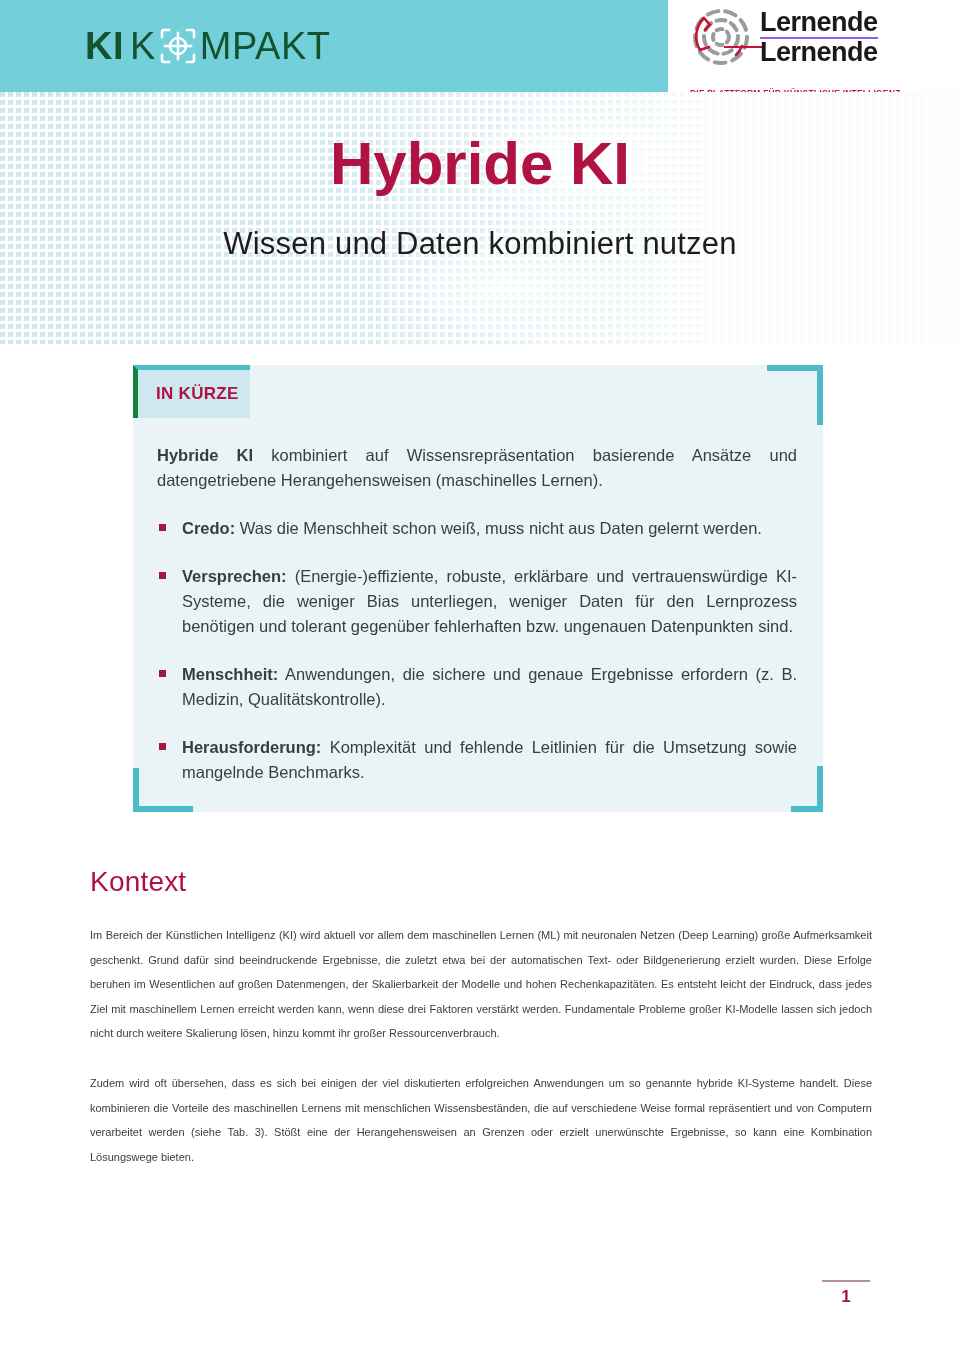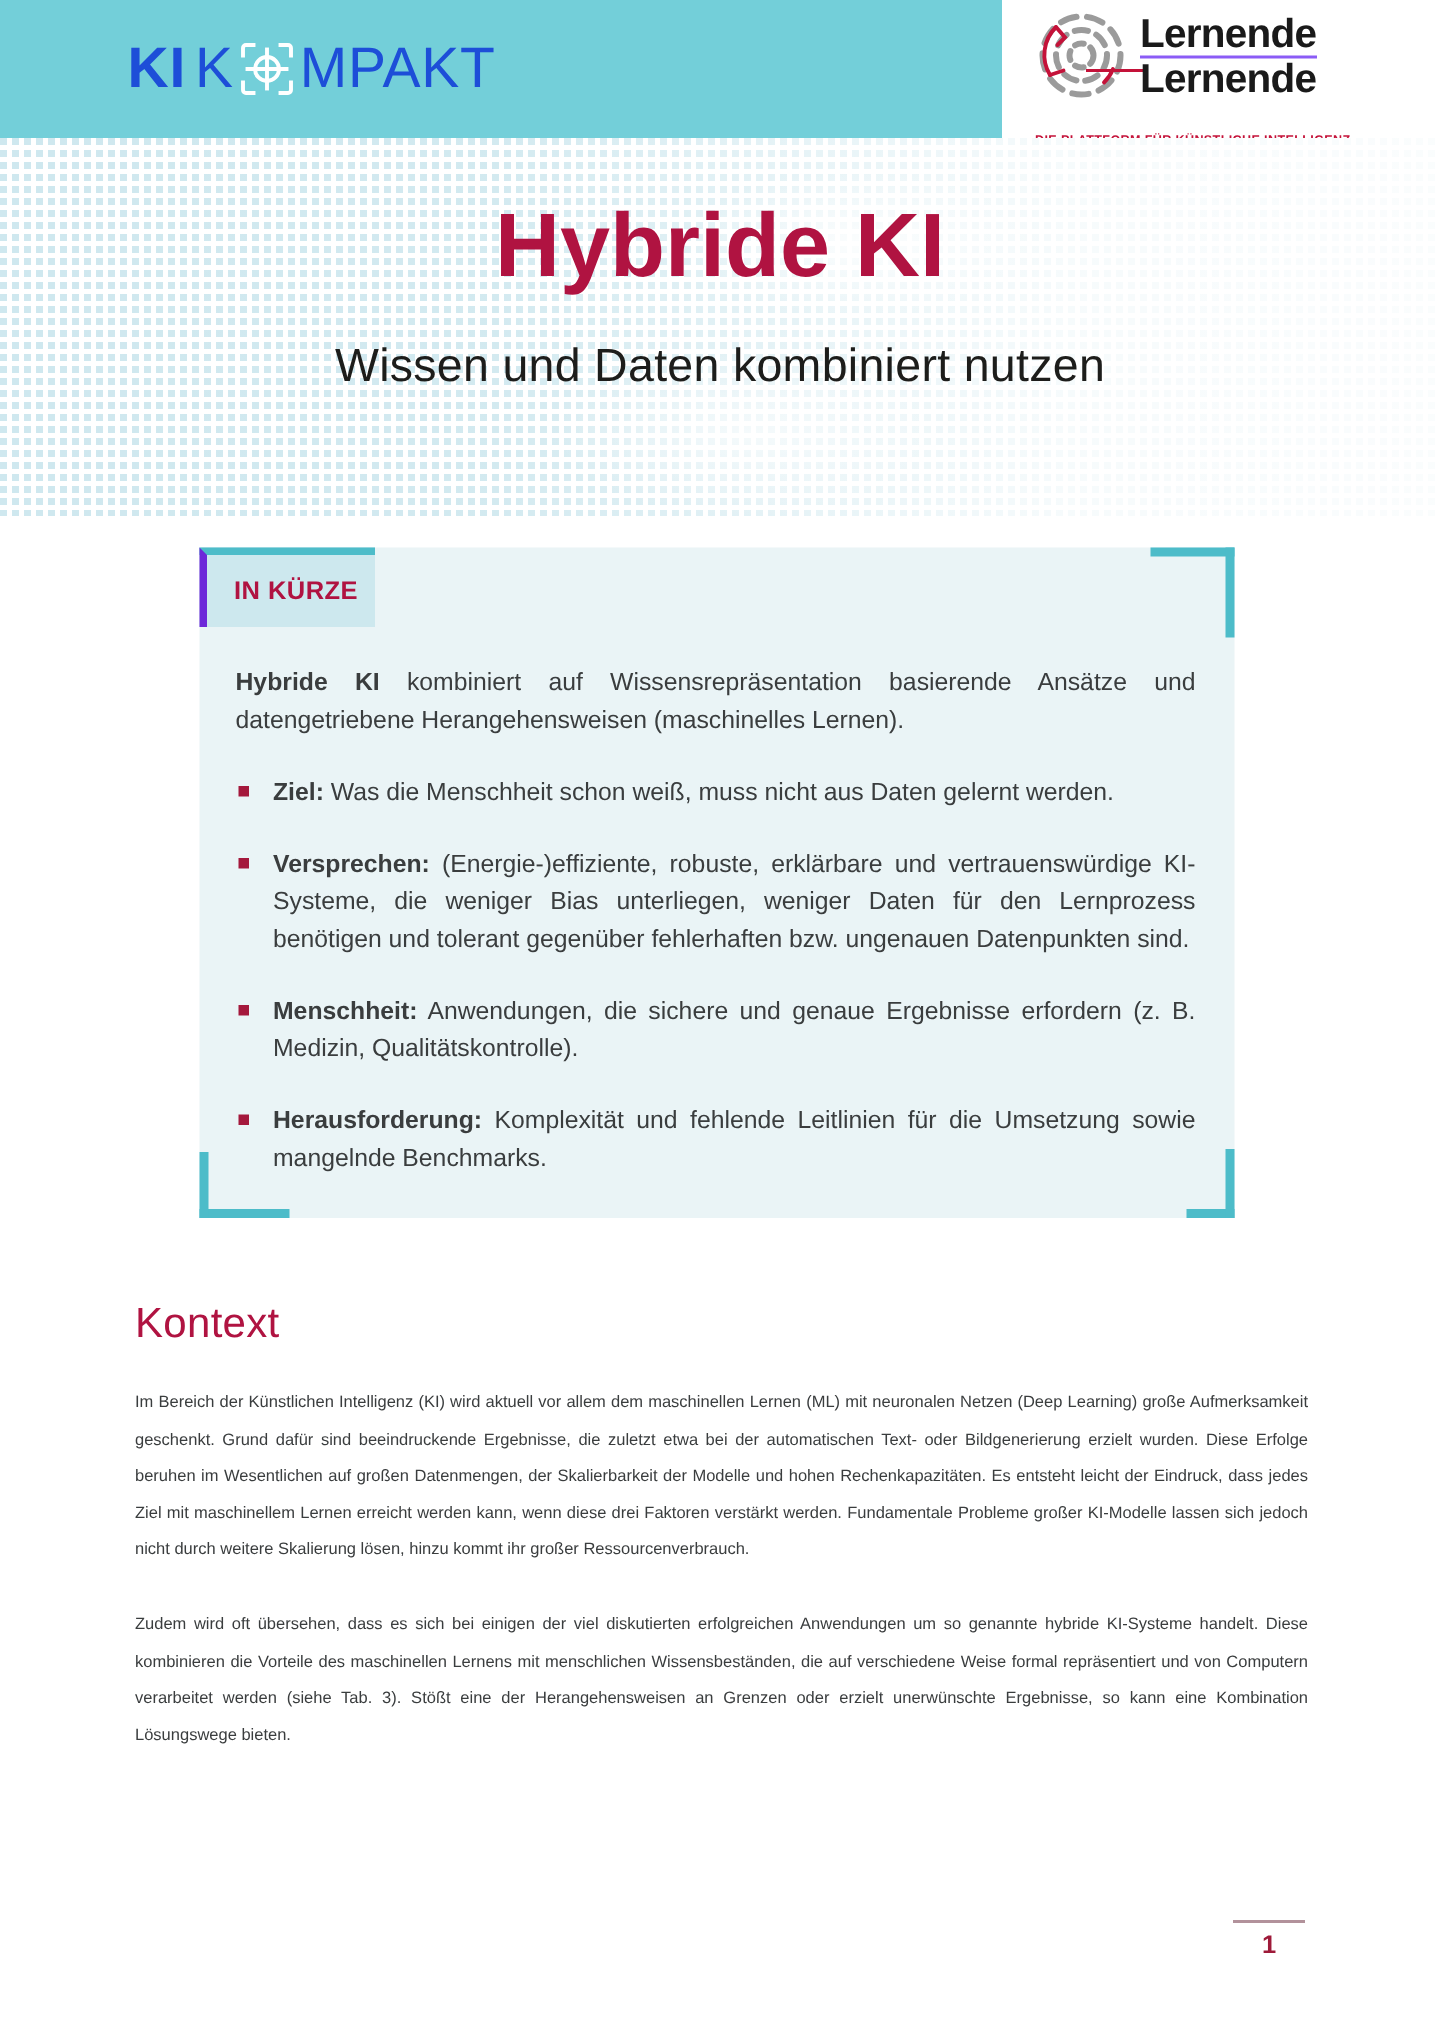--- a/index.html
+++ b/index.html
@@ -11,21 +11,21 @@
   }
 
   
   .header-band {
     position:absolute; top:0; left:0; width:668px; height:92px;
     background:#73cfd9;
   }
   .brand {
     position:absolute; left:85px; top:22px; height:48px;
     display:flex; align-items:center;
-    font-size:38px; font-weight:700; color:#1d4ed8; letter-spacing:.5px;
+    font-size:38px; font-weight:700; color:#14532d; letter-spacing:.5px;
   }
   .brand .ki { font-weight:700; margin-right:6px; }
   .brand .k  { font-weight:400; }
   .brand .target { width:40px; height:40px; margin:0 2px; display:inline-block; }
   .brand .mpakt { font-weight:400; }
 
   .logo-box {
     position:absolute; top:0; right:0; width:292px; height:92px;
     background:#ffffff;
   }
@@ -68,21 +68,21 @@
     margin-top:26px; font-size:31px; font-weight:400; color:#1d1d1b; letter-spacing:.2px;
   }
 
   
   .summary-box {
     position:absolute; left:133px; top:365px; width:690px; height:447px;
     background:#eaf4f6;
   }
   .summary-label {
     position:absolute; left:0; top:0; width:117px; height:53px;
-    background:#cde8ee; border-top:5px solid #4dbcc9; border-left:5px solid #6d28d9;
+    background:#cde8ee; border-top:5px solid #4dbcc9; border-left:5px solid #15803d;
     display:flex; align-items:center; padding-left:18px;
     font-size:17px; font-weight:700; color:#b01341; letter-spacing:.3px;
   }
   .corner-tr {
     position:absolute; top:0; right:0; width:56px; height:60px;
     border-top:6px solid #4dbcc9; border-right:6px solid #4dbcc9;
   }
   .corner-bl {
     position:absolute; bottom:0; left:0; width:60px; height:44px;
     border-bottom:6px solid #4dbcc9; border-left:6px solid #4dbcc9;
@@ -179,21 +179,21 @@
     <div class="corner-tr"></div>
     <div class="corner-bl"></div>
     <div class="corner-br"></div>
 
     <div class="summary-content">
       <div class="summary-intro">
         <b>Hybride KI</b><span> kombiniert auf Wissensrepräsentation basierende Ansätze und datengetriebene Herangehensweisen (maschinelles Lernen).</span>
       </div>
       <ul class="bullet-list">
         <li class="bullet-item">
-          <span class="bullet-term">Ziel:</span><span> Was die Menschheit schon weiß, muss nicht aus Daten gelernt werden.</span>
+          <span class="bullet-term">Credo:</span><span> Was die Menschheit schon weiß, muss nicht aus Daten gelernt werden.</span>
         </li>
         <li class="bullet-item">
           <span class="bullet-term">Versprechen:</span><span> (Energie-)effiziente, robuste, erklärbare und vertrauenswürdige KI-Systeme, die weniger Bias unterliegen, weniger Daten für den Lernprozess benötigen und tolerant gegenüber fehlerhaften bzw. ungenauen Datenpunkten sind.</span>
         </li>
         <li class="bullet-item">
           <span class="bullet-term">Menschheit:</span><span> Anwendungen, die sichere und genaue Ergebnisse erfordern (z. B. Medizin, Qualitätskontrolle).</span>
         </li>
         <li class="bullet-item">
           <span class="bullet-term">Herausforderung:</span><span> Komplexität und fehlende Leitlinien für die Umsetzung sowie mangelnde Benchmarks.</span>
         </li>

